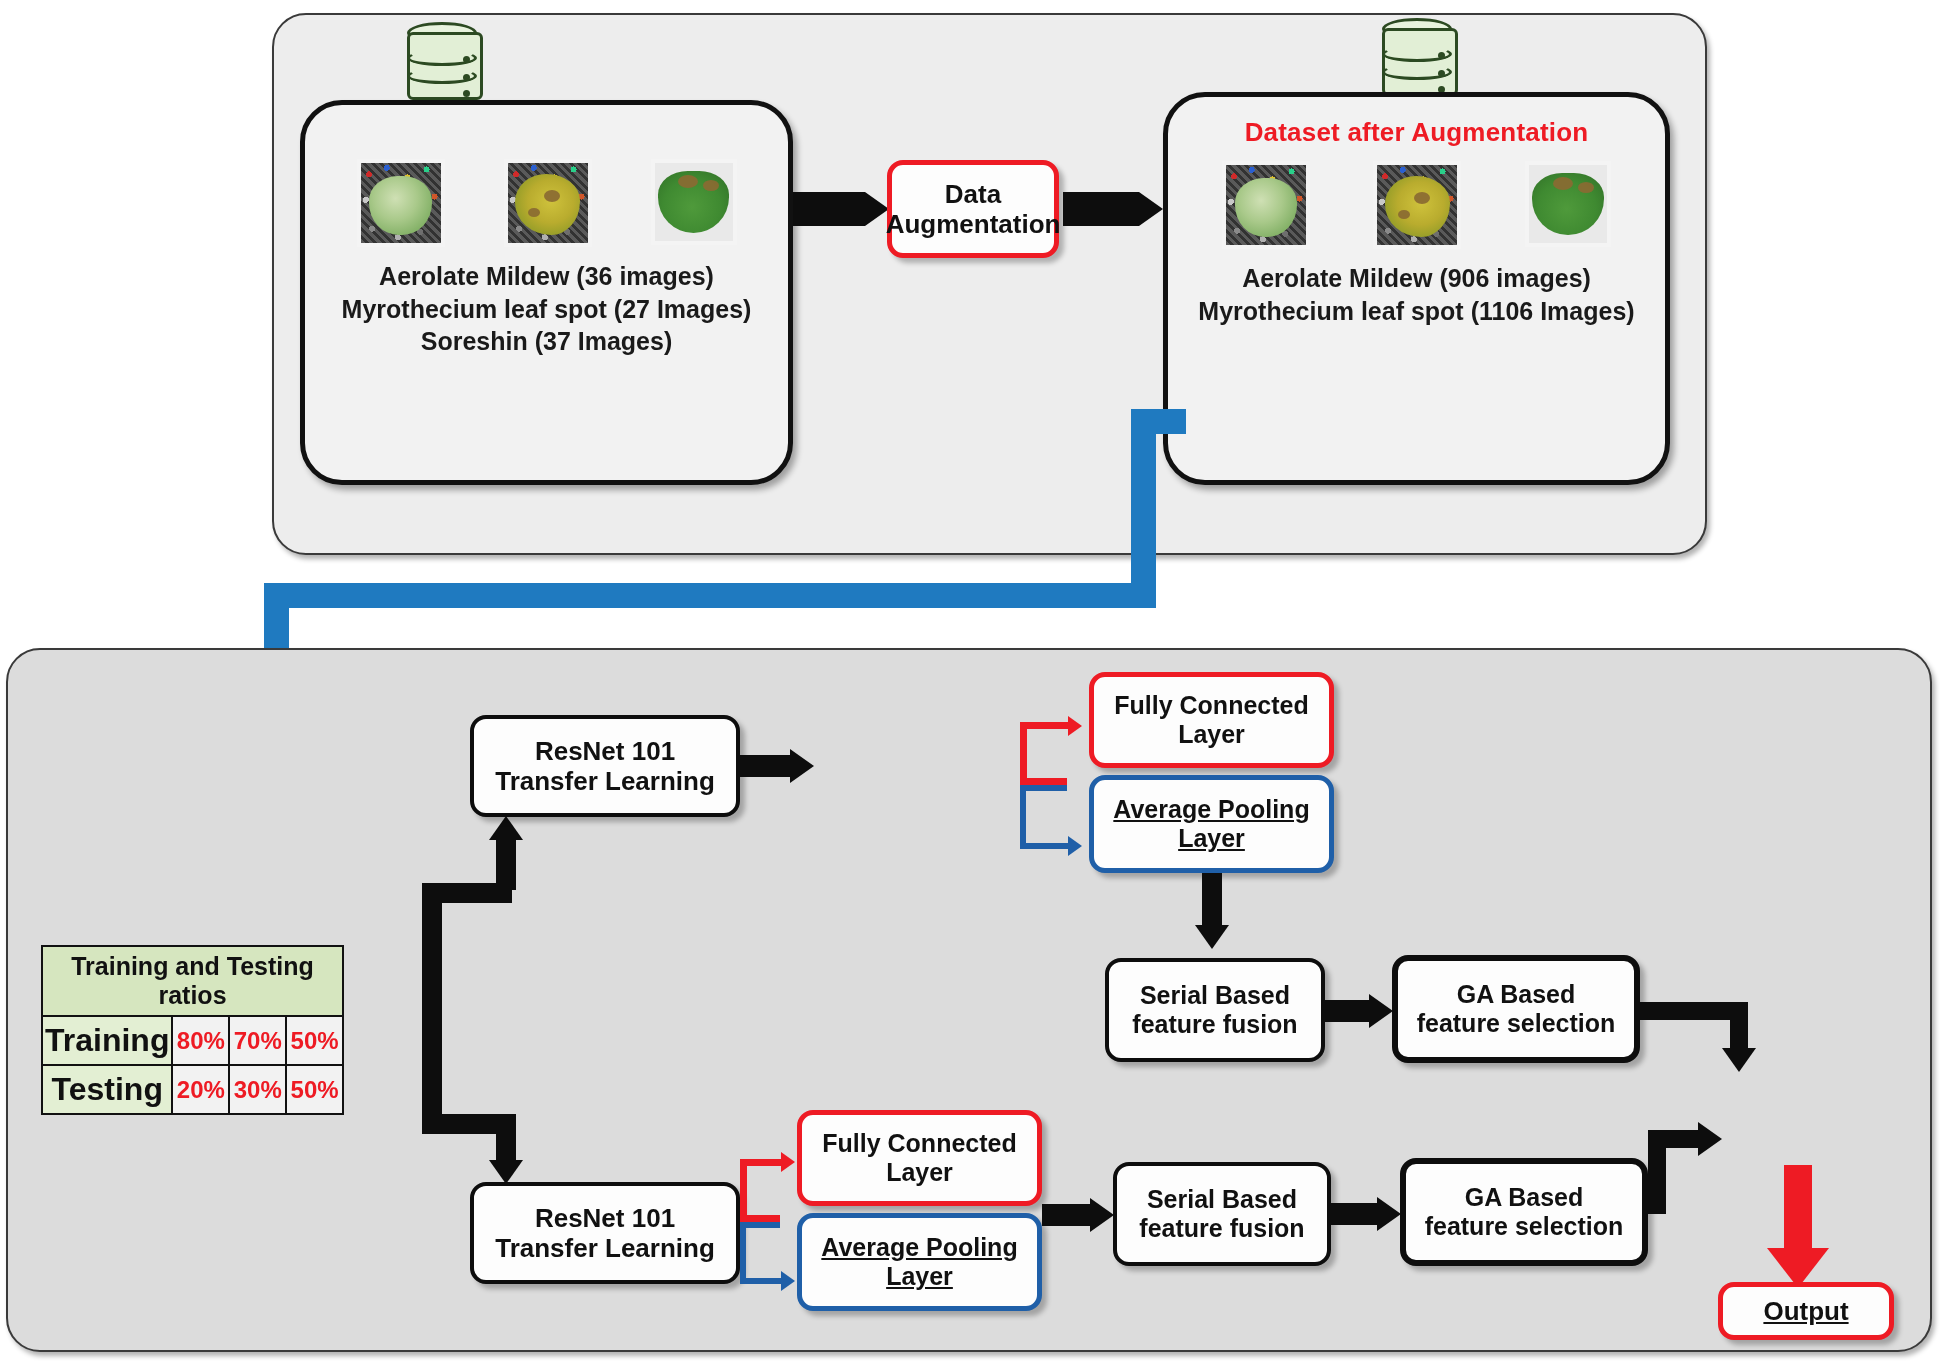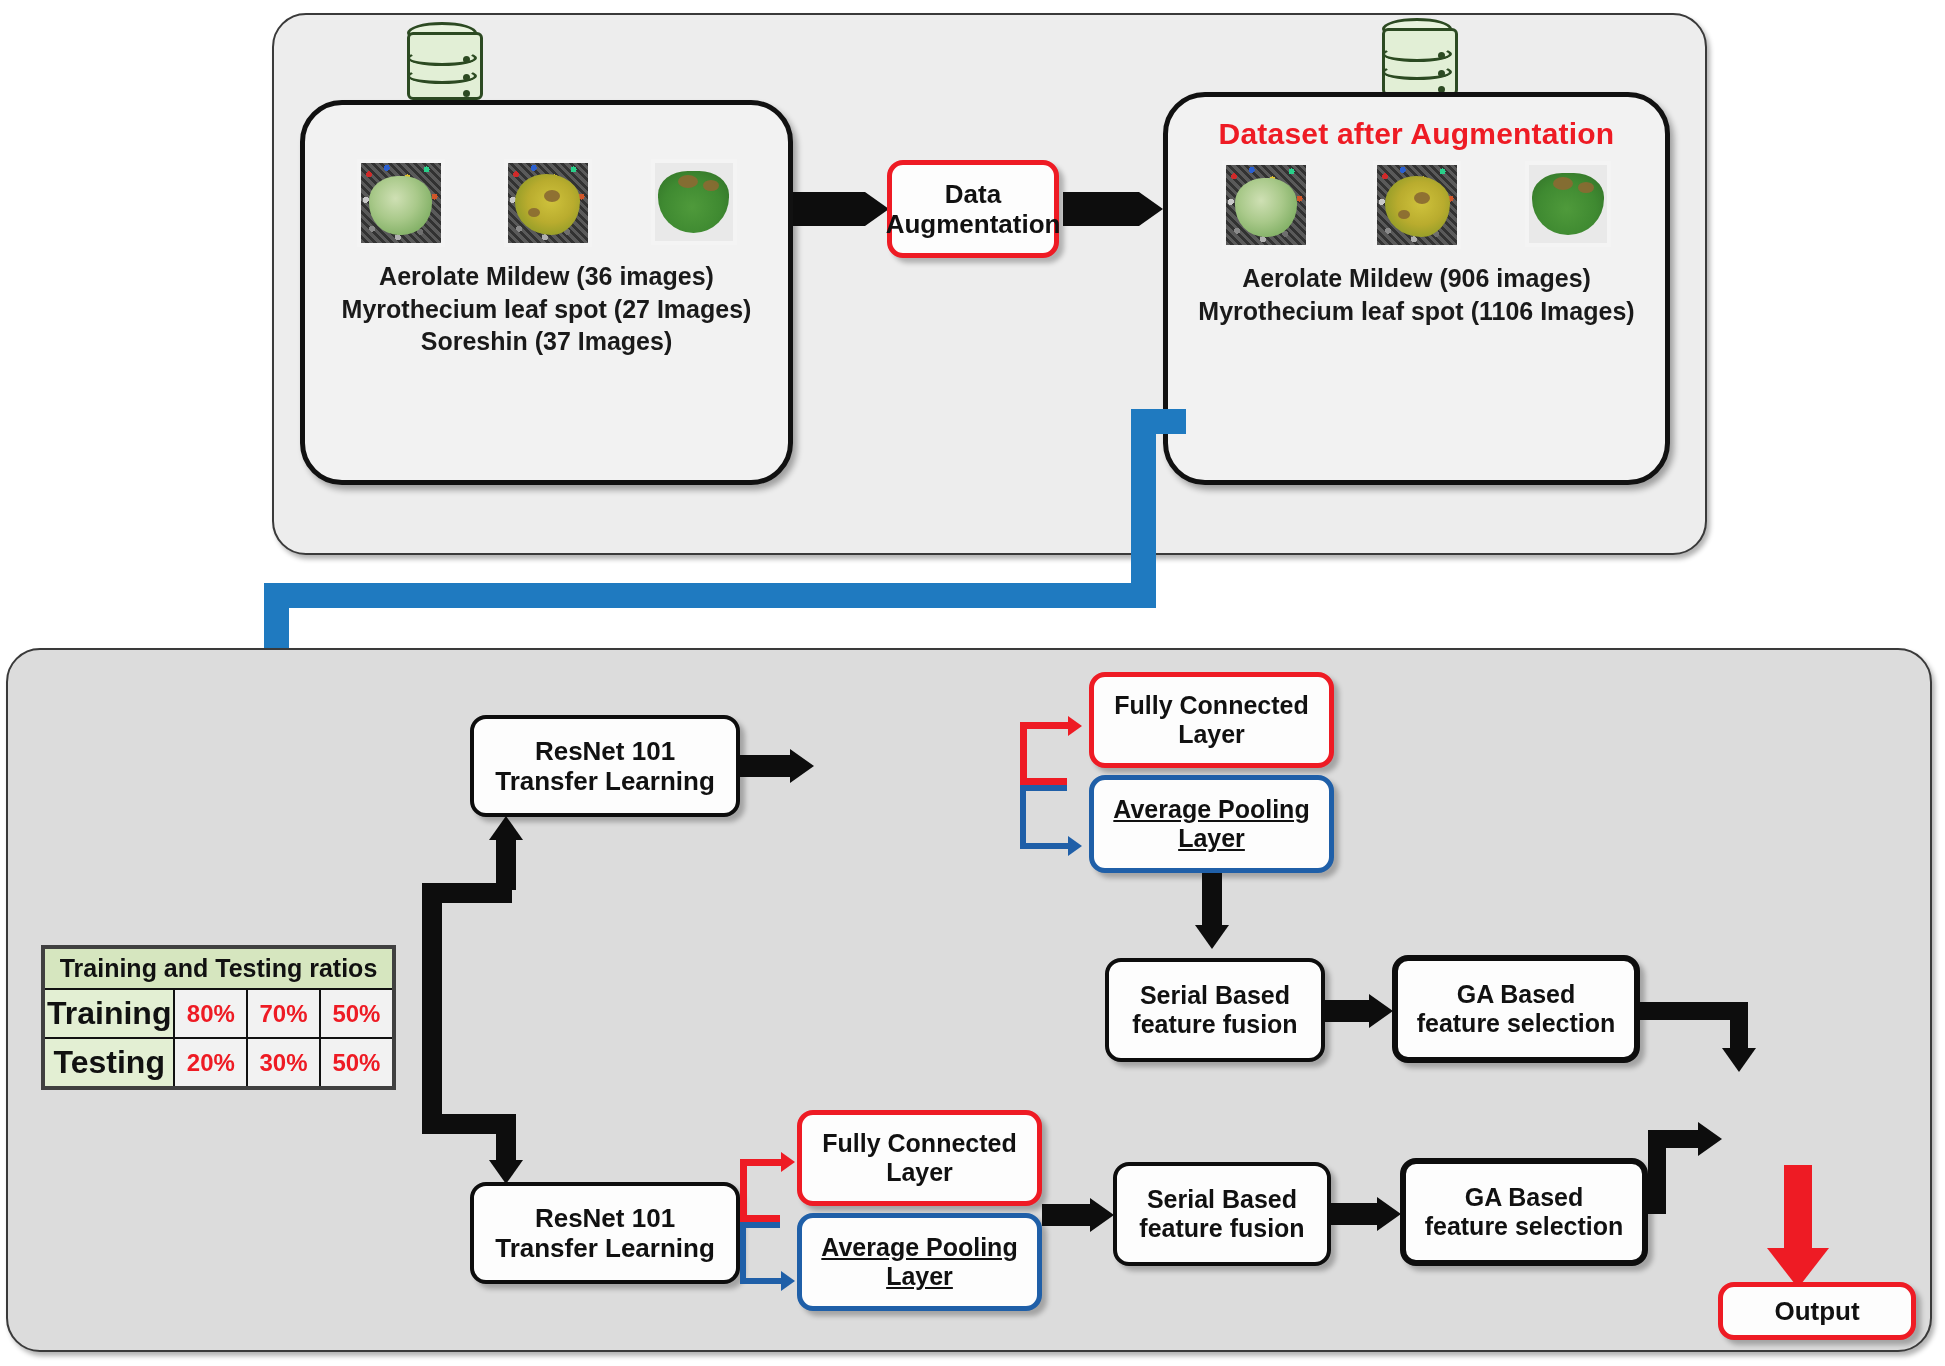--- a/index.html
+++ b/index.html
@@ -14,21 +14,21 @@
   #bottom-panel{left:6px;top:648px;width:1922px;height:700px;background:#dcdcdc;}
 
   
   .dsbox{position:absolute;background:#f2f2f2;border:5px solid #111;
          border-radius:42px;box-shadow:4px 5px 6px rgba(0,0,0,.33);}
   #ds-left{left:300px;top:100px;width:483px;height:375px;}
   #ds-right{left:1163px;top:92px;width:497px;height:383px;}
 
   .ds-title{position:absolute;left:0;right:0;text-align:center;
             font-weight:bold;font-size:27px;color:#111;letter-spacing:.2px;}
-  .ds-title.red{color:#ee1b24;font-size:30px;}
+  .ds-title.red{color:#ee1b24;font-size:26px;}
 
   .thumbs{position:absolute;left:0;right:0;display:flex;
           justify-content:space-around;align-items:flex-start;padding:0 22px;
           box-sizing:border-box;}
   .thumb{width:80px;height:80px;box-shadow:0 0 0 4px #f4f4f4;position:relative;
          overflow:hidden;}
   .thumb.tall{width:78px;height:78px;}
 
   
   .noise{background-color:#4a4a4a;
@@ -93,22 +93,22 @@
            border-bottom:24px solid #0d0d0d;}
   .head.sright{border-top:10px solid transparent;border-bottom:10px solid transparent;
                border-left:14px solid #ee1b24;}
   .head.sright.bl{border-left-color:#1f5fa8;}
   .head.bigdownred{border-left:31px solid transparent;border-right:31px solid transparent;
                    border-top:40px solid #ee1b24;}
   .head.bigdownblue{border-left:32px solid transparent;border-right:32px solid transparent;
                     border-top:38px solid #1f7ac0;}
 
   
-  #ratios{position:absolute;left:41px;top:945px;width:355px;
-          border:4px solid #404040;box-sizing:border-box;
+  #ratios{position:absolute;left:41px;top:945px;width:303px;
+          border:2px solid #404040;box-sizing:border-box;
           border-collapse:collapse;background:#eef3e6;}
   #ratios td,#ratios th{border:2px solid #111;font-size:24px;font-weight:bold;
         text-align:center;padding:5px 2px;box-sizing:border-box;}
   #ratios .hdr{background:#d6e6bf;color:#111;font-size:25px;}
   #ratios .rowlab{background:#e3efd3;color:#111;width:110px;font-size:32px;}
   #ratios .val{background:#f2f2f2;color:#ee1b24;}
 </style>
 </head>
 <body>
 
@@ -293,21 +293,21 @@
   </div>
 
   <div class="seg" style="left:1640px;top:1002px;width:108px;height:18px;"></div>
   <div class="seg" style="left:1730px;top:1002px;width:18px;height:52px;"></div>
   <div class="head down" style="left:1722px;top:1048px;"></div>
 
 
   <div class="seg red" style="left:1784px;top:1165px;width:28px;height:96px;"></div>
   <div class="head bigdownred" style="left:1767px;top:1248px;"></div>
 
-  <div class="pbox r" style="left:1718px;top:1282px;width:198px;height:58px;font-size:26px;">
+  <div class="pbox r" style="left:1718px;top:1282px;width:176px;height:58px;font-size:26px;text-decoration:underline;">
     <div>Output</div>
   </div>
 
   <div class="pbox k" style="left:470px;top:1182px;width:270px;height:102px;font-size:26px;">
     <div>
       <div>ResNet 101</div>
       <div>Transfer Learning</div>
     </div>
   </div>
 

